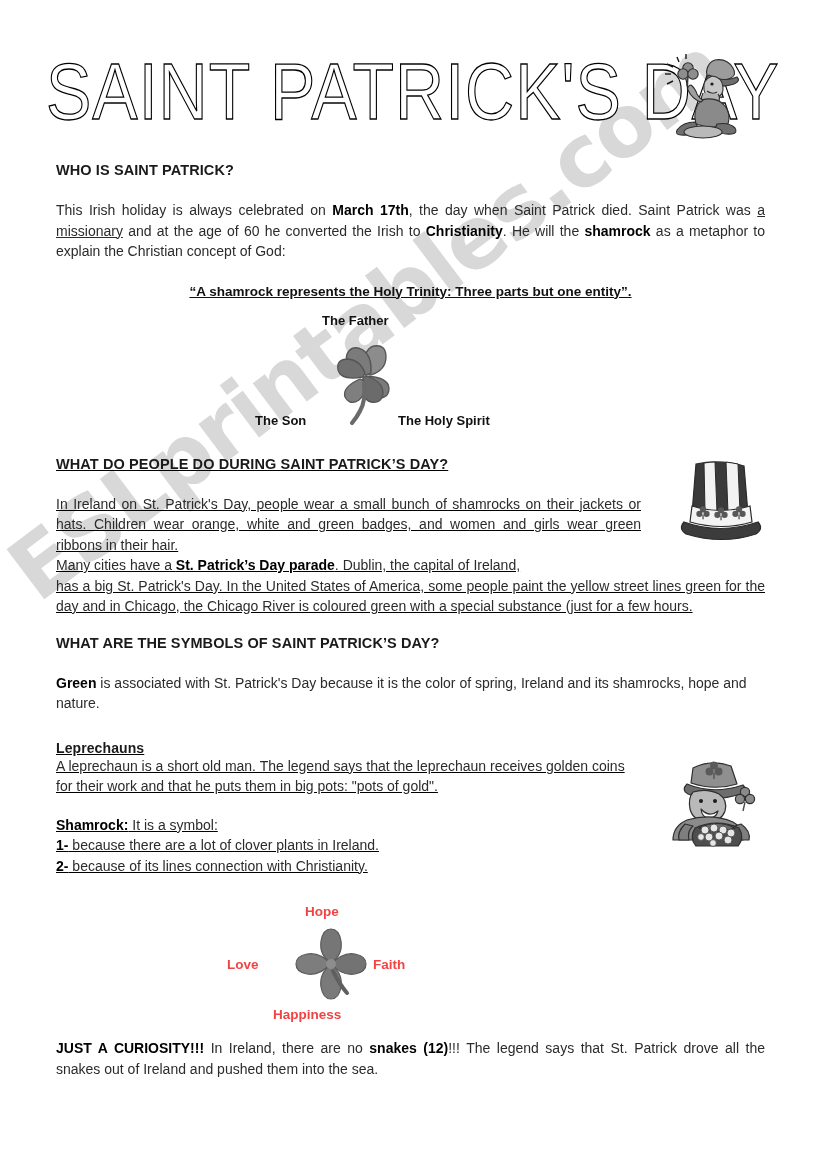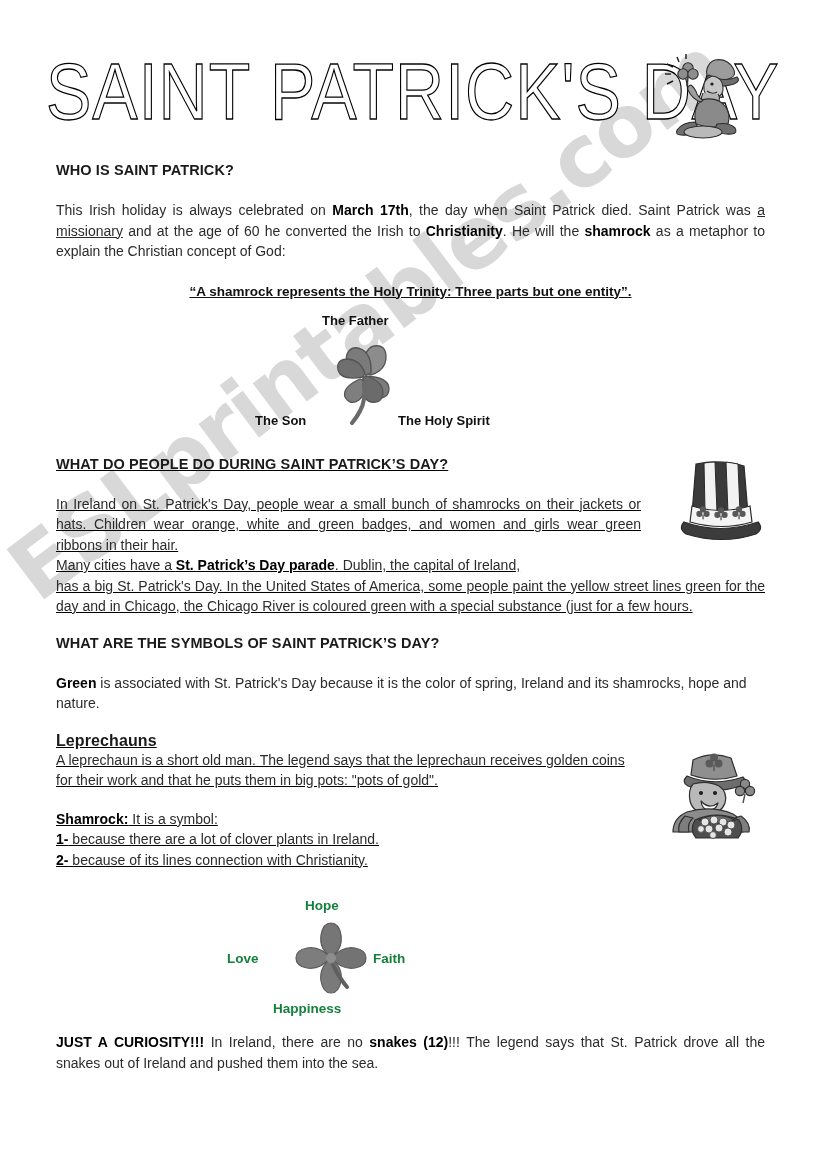--- a/index.html
+++ b/index.html
@@ -157,21 +157,21 @@
   .fourleaf {
     position: relative;
     width: 360px;
     height: 120px;
     margin: 0 0 0 205px;
   }
   .fourleaf .lbl {
     position: absolute;
     font-size: 13.5px;
     font-weight: bold;
-    color: #15803d;
+    color: #ef4444;
     white-space: nowrap;
   }
   .fourleaf .lbl-top    { left: 100px; top: 0px; }
   .fourleaf .lbl-left   { left: 22px;  top: 53px; }
   .fourleaf .lbl-right  { left: 168px; top: 53px; }
   .fourleaf .lbl-bottom { left: 68px;  top: 103px; }
   .fourleaf .fig { position: absolute; left: 83px; top: 15px; width: 86px; height: 92px; }
 </style>
 </head>
 <body>
@@ -358,21 +358,21 @@
             <circle cx="66" cy="91" r="4"></circle>
               <circle cx="44" cy="95" r="4"></circle>
               <circle cx="54" cy="94" r="4"></circle>
             <circle cx="63" cy="98" r="4"></circle>
               <circle cx="36" cy="95" r="3.4"></circle>
               <circle cx="48" cy="101" r="3.4"></circle>
           </g>
         </g>
       </svg>
 
-      <h3 class="section-heading" style="font-size:16px;">Leprechauns</h3>
+      <h3 class="section-heading" style="font-size:14px;margin-top:8px;">Leprechauns</h3>
       <p class="body noj" style="padding-right:180px;">A leprechaun is a short old man. The legend says that the leprechaun receives golden coins for their work and that he puts them in big pots: "pots of gold".</p>
 
       <div class="sp-18"></div>
 
       <p class="body noj"><b>Shamrock:</b><span> It is a symbol:</span></p>
       <p class="body noj"><b>1-</b><span> because there are a lot of clover plants in Ireland.</span></p>
       <p class="body noj"><b>2-</b><span> because of its lines connection with Christianity.</span></p>
     </div>
 
     <div class="sp-22"></div>

